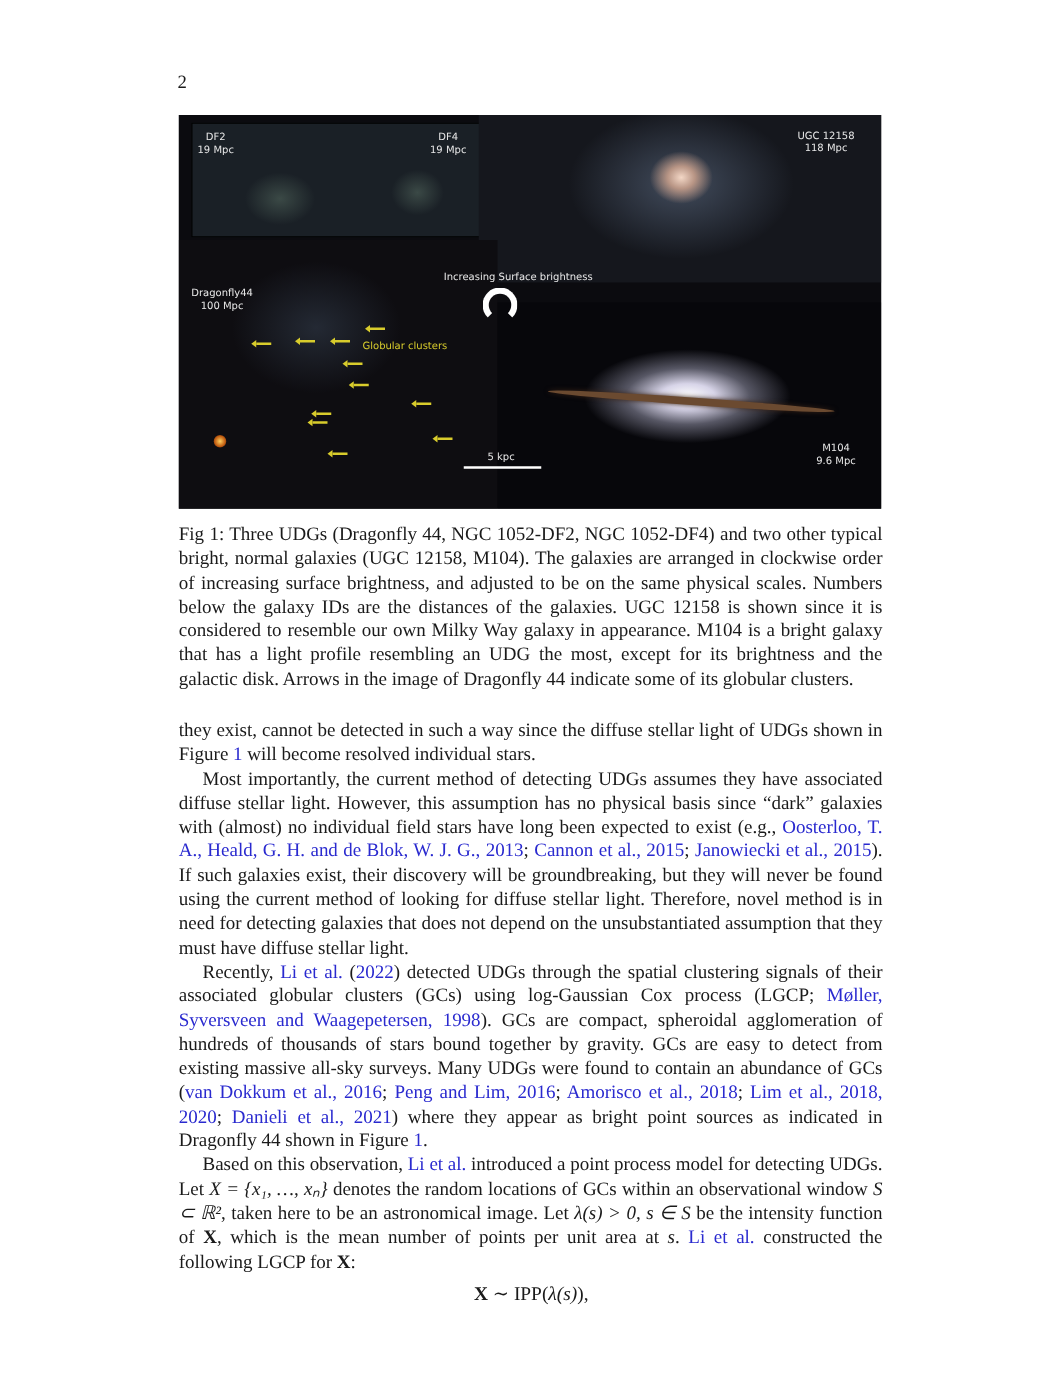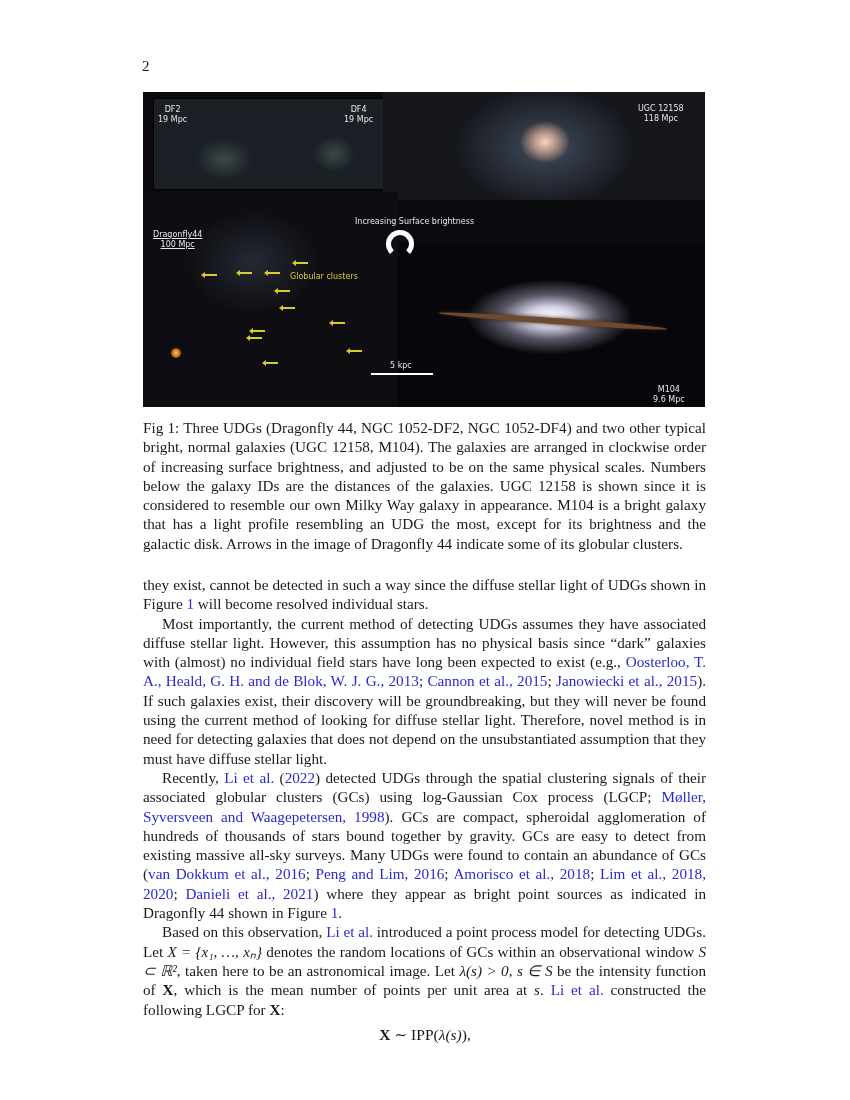--- a/index.html
+++ b/index.html
@@ -7,21 +7,21 @@
          font-family:"Liberation Serif", "DejaVu Serif", serif; color:#1a1a1a; }
   .page-number { position:absolute; left:142px; top:58px; font-size:15px; }
 
   
   .figure { position:absolute; left:143px; top:92px; width:562px; height:315px; background:#0b0b0f; overflow:hidden; }
   .panel { position:absolute; overflow:hidden; }
   .panel-df { left:10px; top:6px; width:230px; height:90px;
               background:radial-gradient(ellipse 40px 30px at 70px 60px, rgba(120,150,130,0.35), transparent 70%),
                          radial-gradient(ellipse 30px 26px at 180px 55px, rgba(120,150,130,0.35), transparent 70%),
                          #1a2026; border:1px solid #000;padding-left:24px; }
-  .panel-ugc { left:240px; top:0; width:322px; height:108px;
+  .panel-ugc { left:240px; top:0; width:322px; height:134px;
                background:radial-gradient(ellipse 36px 30px at 162px 50px, #f3d7c6 0%, #b89585 30%, transparent 70%),
                           radial-gradient(ellipse 120px 80px at 162px 55px, rgba(120,140,170,0.45), transparent 75%),
                           #15171d; }
   .panel-dragonfly { left:0; top:100px; width:255px; height:215px;
                      background:radial-gradient(ellipse 90px 70px at 110px 70px, rgba(50,60,75,0.6), transparent 75%), #0e0d11; }
   .panel-m104 { left:255px; top:150px; width:307px; height:165px;
                 background:radial-gradient(ellipse 110px 50px at 152px 75px, #ffffff 0%, #d7d4e8 20%, rgba(140,140,160,0.6) 45%, transparent 75%), #07070b; }
   .dust-lane { position:absolute; left:40px; top:76px; width:230px; height:6px; border-radius:50%;
                background:#6b4a30; transform:rotate(4deg); box-shadow:0 0 4px #3a2418; }
   .fig-label { position:absolute; color:#e8e8e8; font-family:"DejaVu Sans", sans-serif; font-size:8px; line-height:10px; text-align:center; }
@@ -60,41 +60,41 @@
         <div>19 Mpc</div>
     </div>
   </div>
   <div class="panel panel-ugc">
     <div class="fig-label" style="left:255px;top:12px;">
       <div>UGC 12158</div>
         <div>118 Mpc</div>
     </div>
   </div>
   <div class="panel panel-dragonfly">
-    <div class="fig-label" style="left:10px;top:38px;text-decoration:underline;">
+    <div class="fig-label" style="left:10px;top:38px;">
       <div>Dragonfly44</div>
         <div>100 Mpc</div>
     </div>
     <div class="fig-label yellow" style="left:147px;top:80px;">Globular clusters</div>
     <div class="gc-arrow" style="left:153px;top:70px;"></div>
     <div class="gc-arrow" style="left:62px;top:82px;"></div>
     <div class="gc-arrow" style="left:97px;top:80px;"></div>
     <div class="gc-arrow" style="left:125px;top:80px;"></div>
     <div class="gc-arrow" style="left:135px;top:98px;"></div>
     <div class="gc-arrow" style="left:140px;top:115px;"></div>
     <div class="gc-arrow" style="left:190px;top:130px;"></div>
     <div class="gc-arrow" style="left:110px;top:138px;"></div>
     <div class="gc-arrow" style="left:107px;top:145px;"></div>
     <div class="gc-arrow" style="left:207px;top:158px;"></div>
     <div class="gc-arrow" style="left:123px;top:170px;"></div>
   </div>
   <div class="orange-star"></div>
   <div class="panel panel-m104">
     <div class="dust-lane"></div>
-    <div class="fig-label" style="left:255px;top:112px;margin-top:31px;">
+    <div class="fig-label" style="left:255px;top:112px;">
       <div>M104</div>
         <div>9.6 Mpc</div>
     </div>
   </div>
   <div class="fig-label" style="left:212px;top:125px;">Increasing Surface brightness</div>
   <div class="rot-arrow"></div>
   <div class="fig-label" style="left:247px;top:269px;text-align:center;">5 kpc</div>
   <div class="scalebar"></div>
 </div>
 

